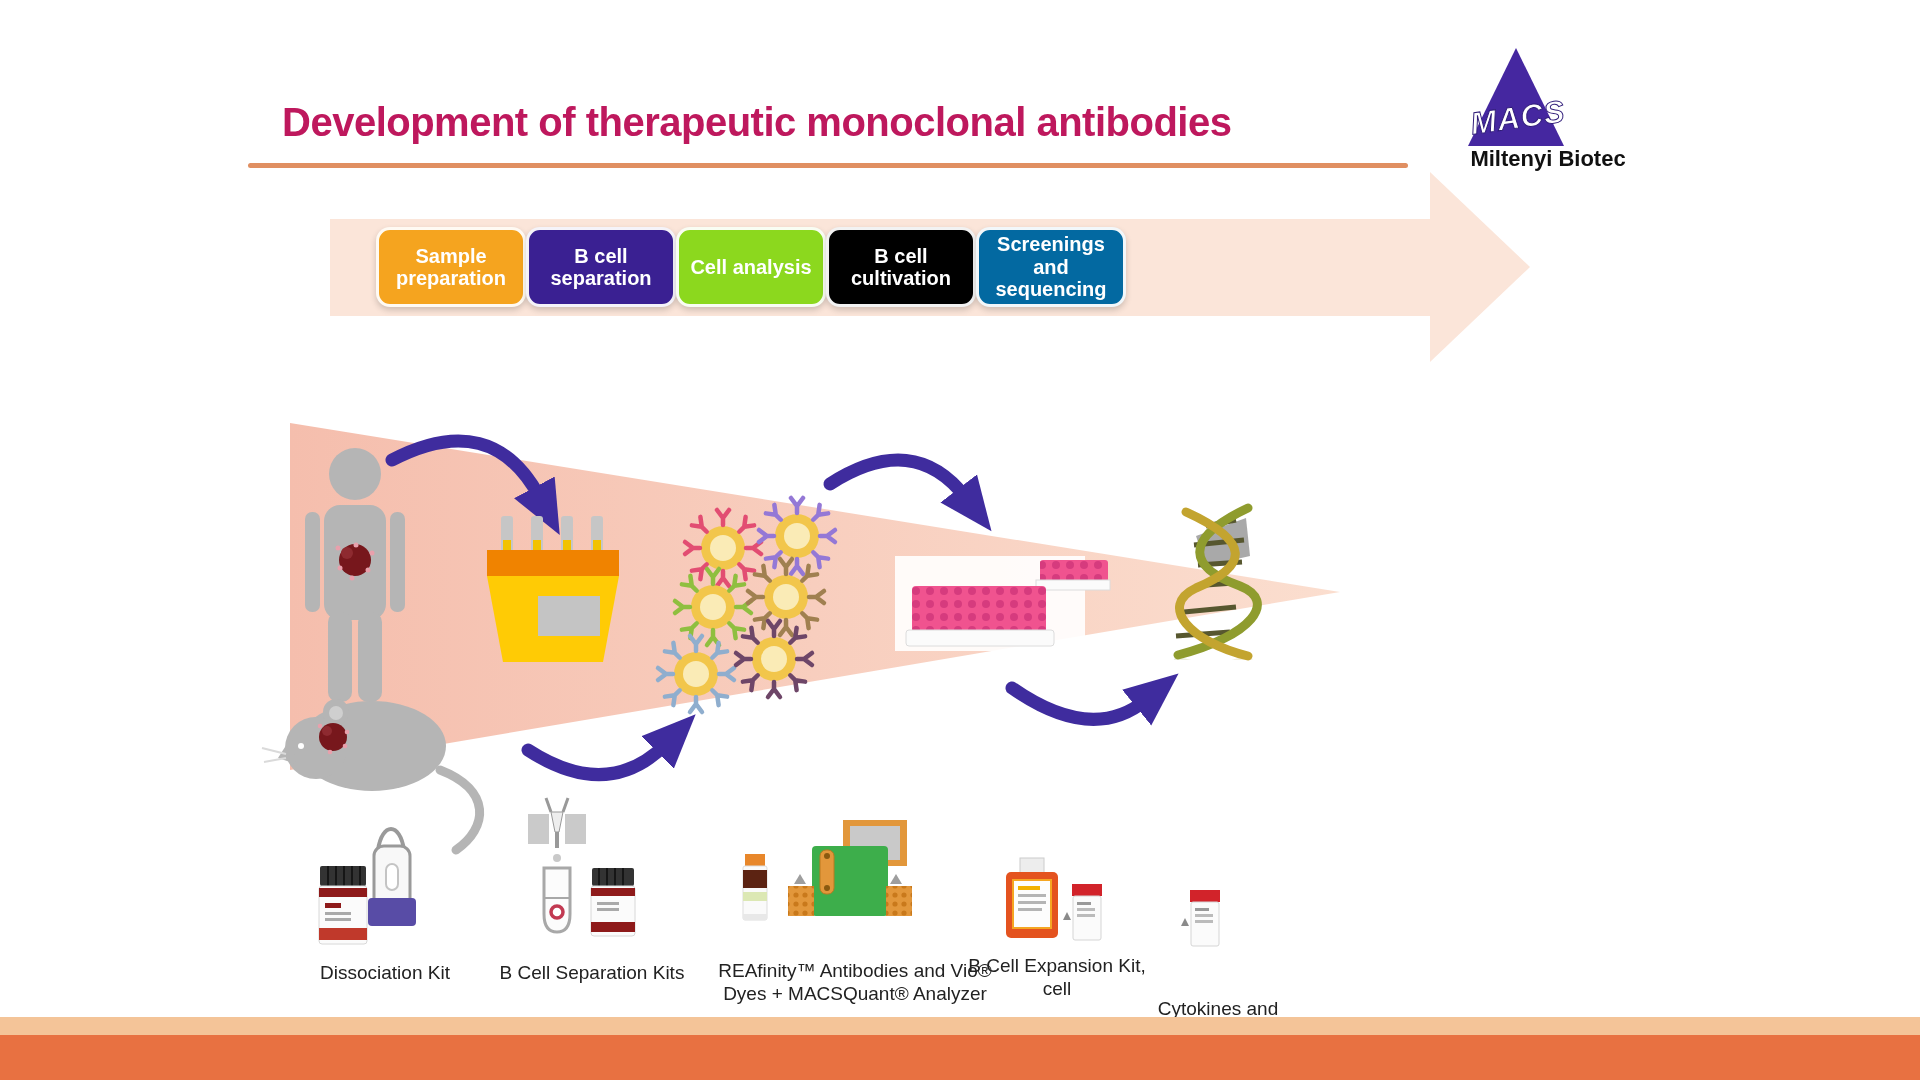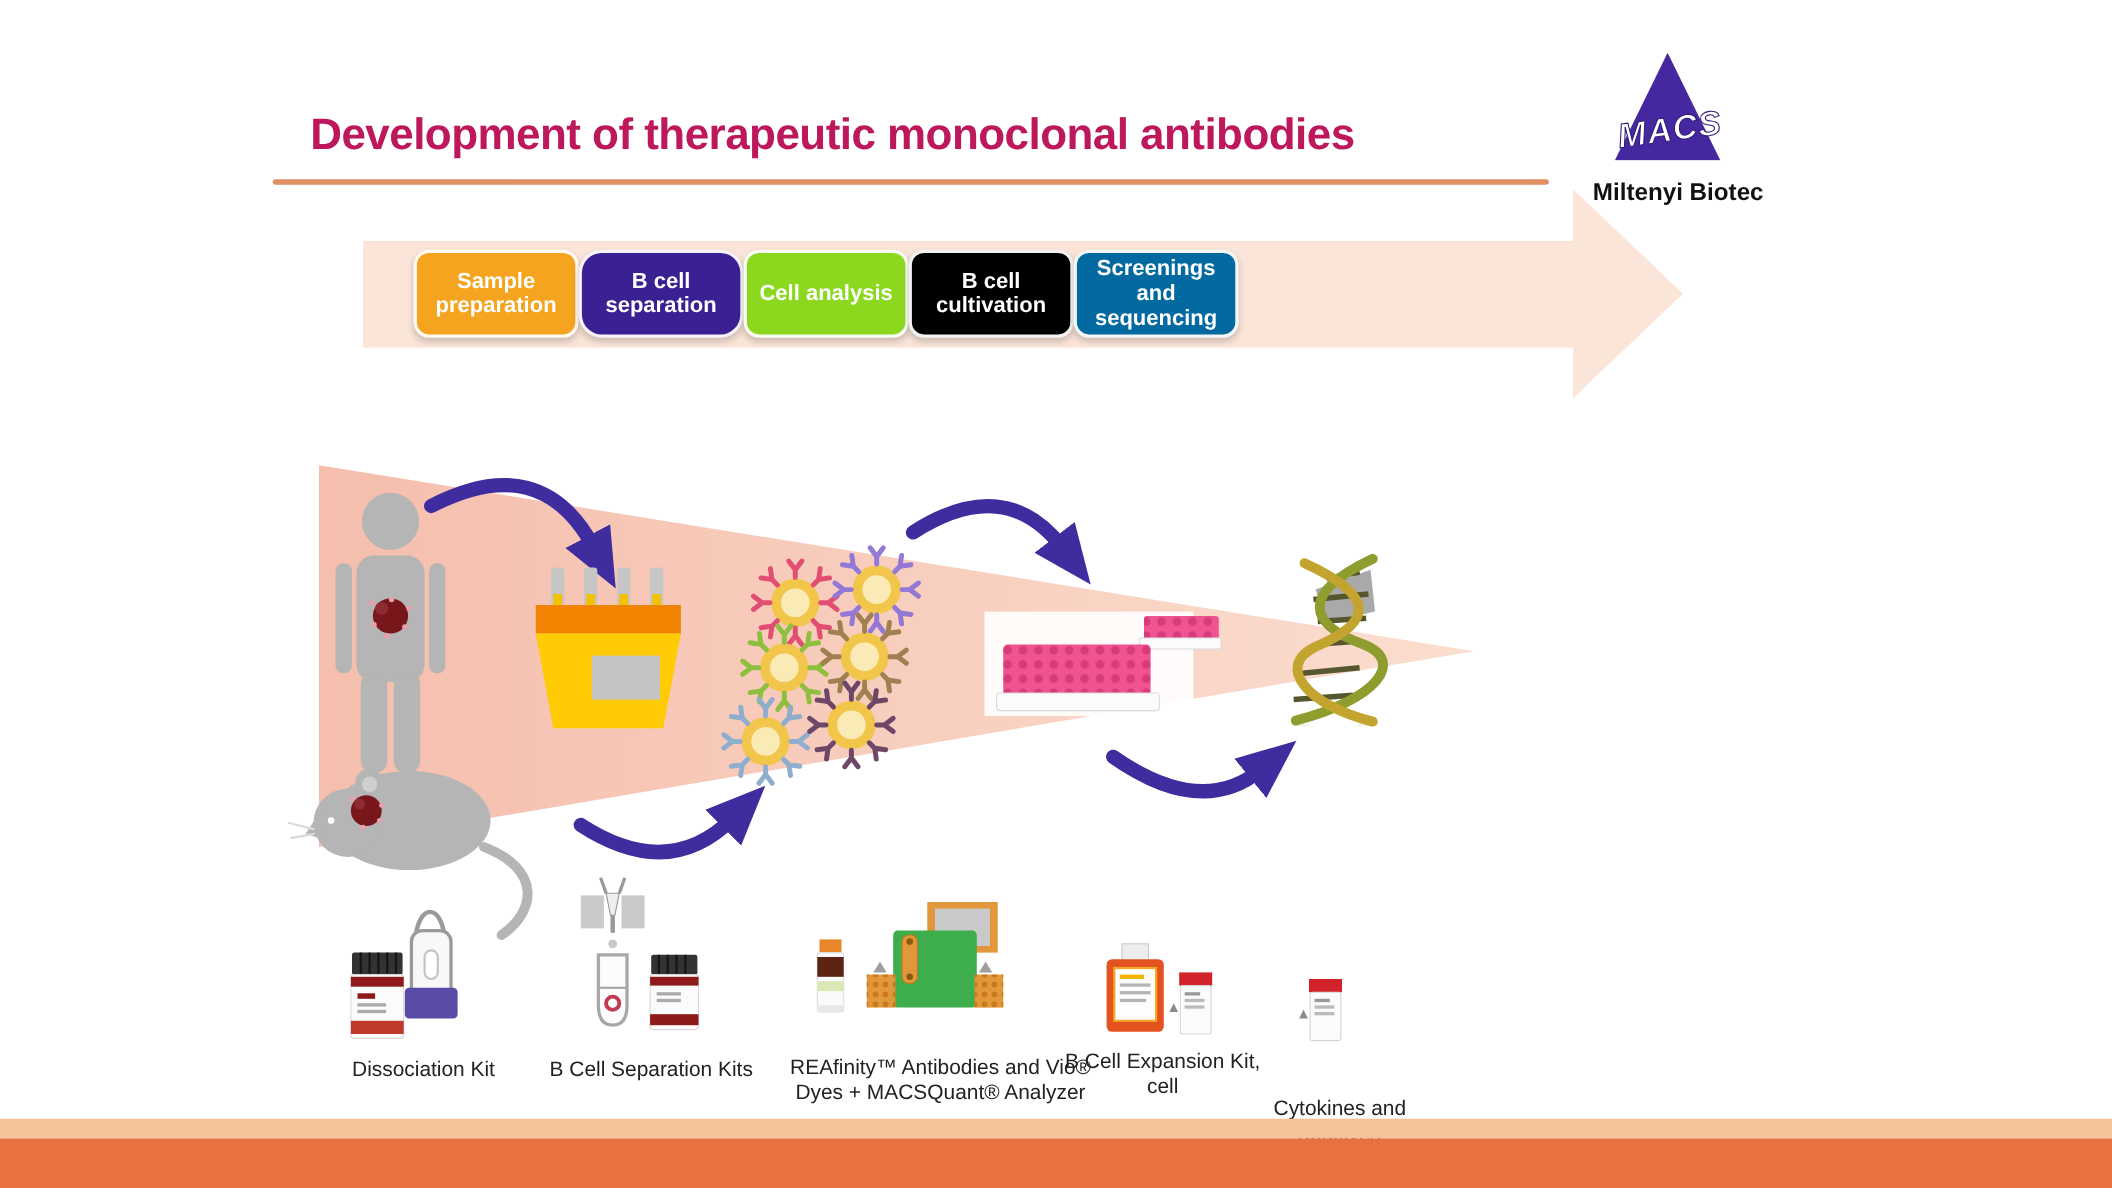--- a/index.html
+++ b/index.html
@@ -13,21 +13,21 @@
     left:282px;top:100px;font-size:40px;font-weight:700;color:#be185d;letter-spacing:-0.5px;
     white-space:nowrap;
   }
   #title-underline{left:248px;top:163px;width:1160px;height:5px;border-radius:3px;background:#E08F62;}
   
   #logo-triangle{left:1468px;top:48px;width:96px;height:98px;background:#4527A0;
     -webkit-clip-path:polygon(50% 0,0 100%,100% 100%);clip-path:polygon(50% 0,0 100%,100% 100%);}
   #logo-brand{left:1458px;top:100px;width:120px;text-align:center;color:#ffffff;
     font-style:italic;font-weight:700;font-size:31px;transform:rotate(-8deg);
     -webkit-text-stroke:1px #2E1A78;letter-spacing:1px;}
-  #logo-company{left:1448px;top:146px;width:200px;font-weight:700;font-size:22px;color:#111;margin-top:16px;}
+  #logo-company{left:1448px;top:146px;width:200px;text-align:center;font-weight:700;font-size:22px;color:#111;}
   
   #banner-body{left:330px;top:219px;width:1100px;height:97px;background:#FBE5D9;}
   #banner-head{left:1430px;top:172px;width:100px;height:190px;background:#FBE5D9;
     -webkit-clip-path:polygon(0 0,100% 50%,0 100%);clip-path:polygon(0 0,100% 50%,0 100%);}
   
   #steps{left:376px;top:227px;display:flex;}
   .step-box{
     width:150px;height:80px;border-radius:14px;border:3px solid rgba(255,255,255,0.95);
     box-sizing:border-box;display:flex;align-items:center;justify-content:center;text-align:center;
     color:#fff;font-weight:700;font-size:20px;line-height:1.12;
@@ -297,21 +297,21 @@
     <use href="#rv" x="1072" y="884"></use>
 
     <use href="#rv" x="1190" y="890"></use>
   </svg>
 
   <div id="banner-body" class="abs" style="background: rgb(251, 229, 217);"></div>
   <div id="banner-head" class="abs" style="background: rgb(251, 229, 217);"></div>
 
   <div id="steps" class="abs">
     <div class="step-box" style="background: rgb(245, 164, 31);">Sample preparation</div>
-    <div class="step-box" style="background: rgb(58, 32, 146); border-radius: 21px;">B cell separation</div>
+    <div class="step-box" style="background: rgb(58, 32, 146);">B cell separation</div>
     <div class="step-box" style="background: rgb(140, 216, 30);">Cell analysis</div>
     <div class="step-box" style="background: #000000;">B cell cultivation</div>
     <div class="step-box" style="background: #0369a1;">Screenings and sequencing</div>
   </div>
 
   <div id="title" class="abs">Development of therapeutic monoclonal antibodies</div>
   <div id="title-underline" class="abs" style="background: rgb(224, 143, 98);"></div>
 
   <div id="logo-triangle" class="abs" style="background: rgb(69, 39, 160);"></div>
   <div id="logo-brand" class="abs">MACS</div>

